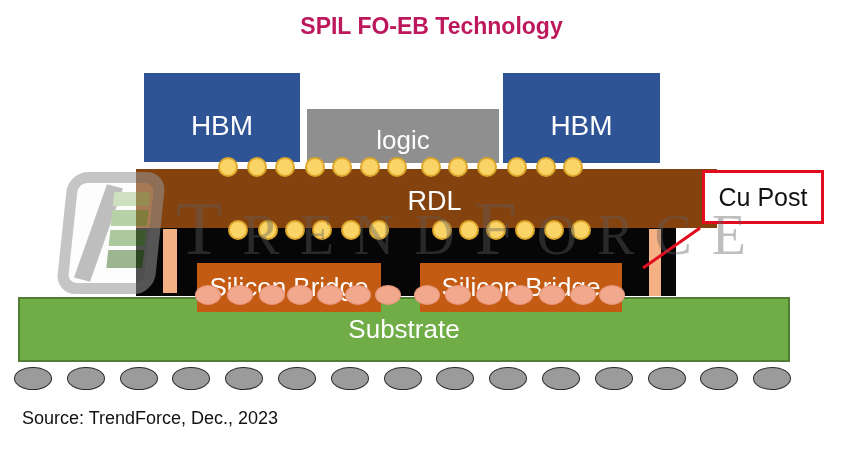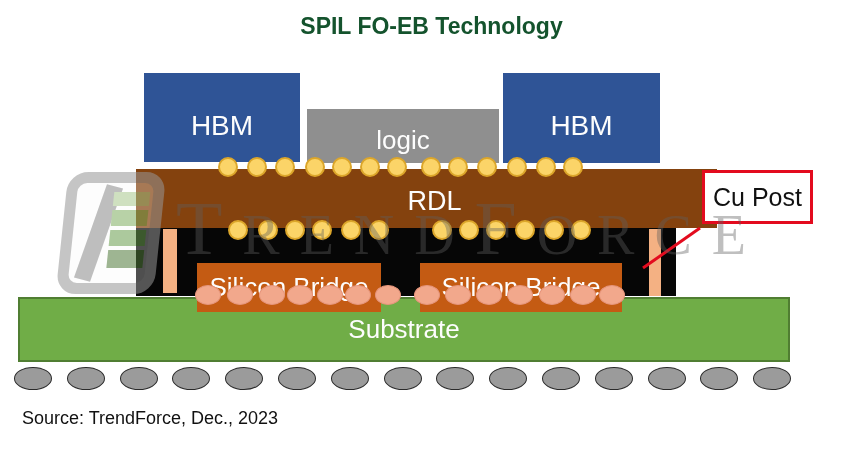--- a/index.html
+++ b/index.html
@@ -2,21 +2,21 @@
 <html style="--hbm: #2F5496; --logic: #8F8F8F; --rdl: #84420E; --bridge: #C45B13; --cu-post: #F4B183; --black-layer: #060606; --substrate: #70AD47; --substrate-border: #507E32; --red: #E30B1E;"><head>
 <meta charset="utf-8">
 <style>
   html,body { margin:0; padding:0; background:#fff; }
   .stage {
     position:relative; width:863px; height:449px; overflow:hidden;
     background:#fff; font-family:"Liberation Sans", sans-serif;
   }
   .title {
     position:absolute; top:13px; left:0; right:0; text-align:center;
-    font-size:23px; font-weight:bold; color:#14532d; z-index:2; letter-spacing:0px;
+    font-size:23px; font-weight:bold; color:#be185d; z-index:2; letter-spacing:0px;
   }
   .blk {
     position:absolute; display:flex; align-items:center; justify-content:center;
     color:#fdfdfd; box-sizing:border-box; z-index:2;
   }
   .hbm { background:var(--hbm); font-size:28px; padding-top:16px; }
   .hbm-left  { left:144px; top:73px;  width:156px; height:89px; }
   .hbm-right { left:503px; top:73px;  width:157px; height:90px; }
   .logic { left:307px; top:109px; width:192px; height:54px; background:var(--logic); font-size:26px; padding-top:8px; }
   .rdl   { left:136px; top:169px; width:581px; height:59px; background:var(--rdl); font-size:27px; padding-top:6px;padding-left:16px; }
@@ -48,21 +48,21 @@
     position:absolute; left:176px; top:190px; width:570px; height:72px;
     display:flex; justify-content:space-between; align-items:baseline;
     font-family:"Liberation Serif", serif; color:rgba(96,96,96,0.40);
   }
   .wm-text .wl { font-size:56px; line-height:1; }
   .wm-text .wl.big { font-size:76px; }
   
   .arrow-svg { position:absolute; inset:0; width:863px; height:449px; z-index:5; pointer-events:none; }
   .arrow-svg line { stroke:var(--red); stroke-width:3; }
   .cu-box {
-    position:absolute; left:702px; top:170px; width:111px; height:54px;
+    position:absolute; left:702px; top:170px; width:122px; height:54px;
     background:#fff; border:3px solid var(--red); box-sizing:border-box;
     display:flex; align-items:center; justify-content:center;
     font-size:25px; color:#111; z-index:5;
   }
   .source {
     position:absolute; left:22px; top:408px; font-size:18px; color:#111; z-index:2;
   }
 </style>
 </head>
 <body>

